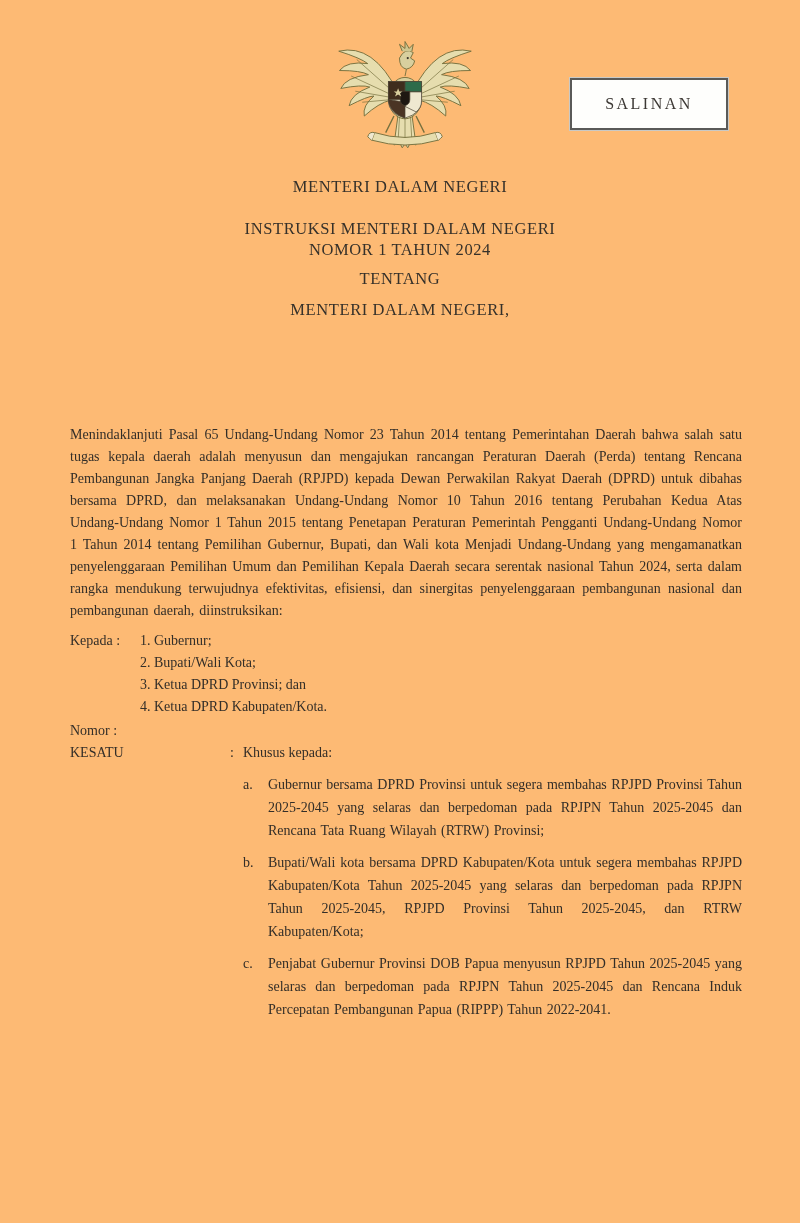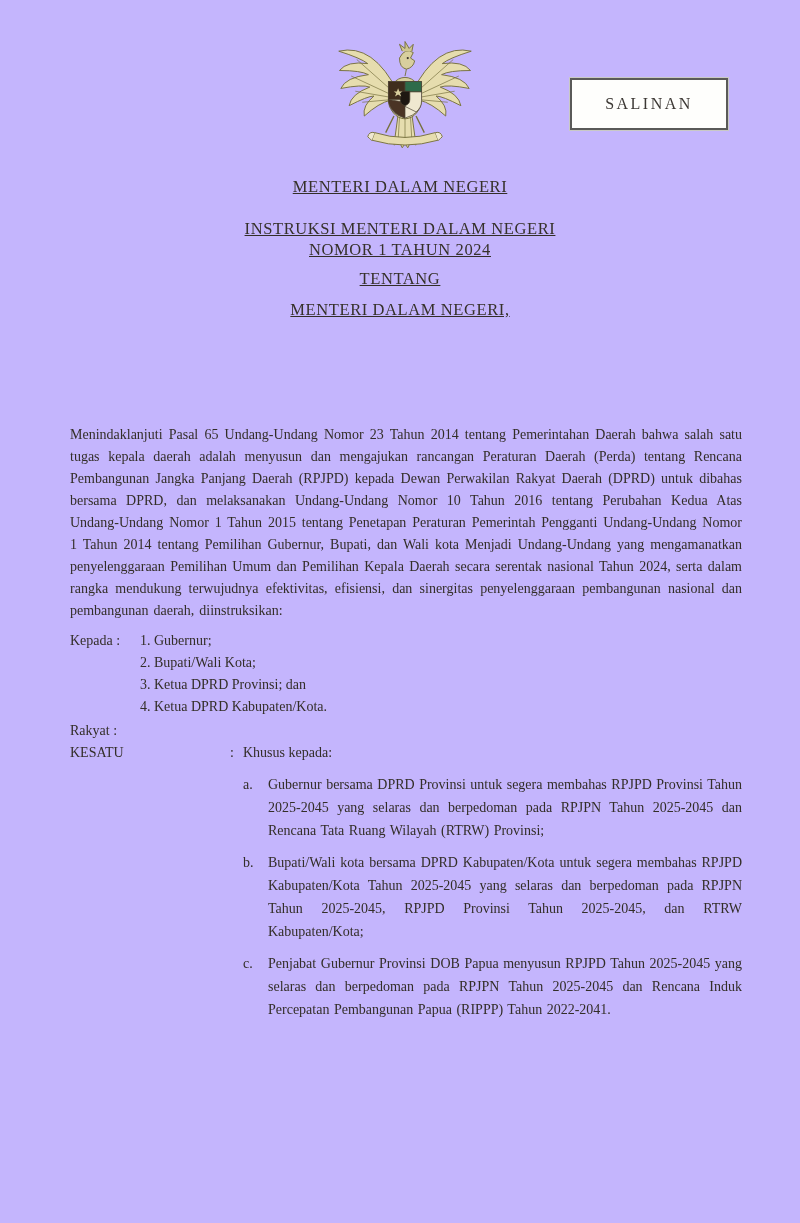--- a/index.html
+++ b/index.html
@@ -2,21 +2,21 @@
 <html><head>
 <meta charset="utf-8">
 <style>
   * { margin: 0; padding: 0; box-sizing: border-box; }
   html, body { background: #e9e9e9; }
   .page {
     position: relative;
     width: 800px;
     height: 1223px;
     margin: 0 auto;
-    background: #c4b5fd;
+    background: #fdba74;
     font-family: "Liberation Serif", "DejaVu Serif", serif;
     color: #332e28;
     overflow: hidden;
   }
   
   .emblem-wrap {
     position: absolute;
     left: 336px; top: 26px;
     width: 138px; height: 138px;
   }
@@ -24,21 +24,21 @@
     position: absolute;
     left: 570px; top: 78px;
     width: 158px; height: 52px;
     border: 2px solid #5a5a58;
     box-shadow: 0 0 0 1px #c9c9c5;
     background: #fefefc;
     display: flex; align-items: center; justify-content: center;
     font-size: 16px; letter-spacing: 2.5px; color: #3c3834;
   }
   
-  .headings { position: absolute; left: 0; top: 176px; width: 100%; text-align: center; text-decoration: underline; }
+  .headings { position: absolute; left: 0; top: 176px; width: 100%; text-align: center; }
   .h-line { font-size: 16.5px; line-height: 21px; letter-spacing: 0.6px; color: #36312a; }
   .letterhead { margin-bottom: 21px; }
   .title-block { margin-bottom: 8px; }
   .tentang-line { margin-bottom: 10px; }
   .subject-block { margin-bottom: 8px; }
   
   .content {
     position: absolute;
     left: 70px; top: 424px;
     width: 672px;
@@ -128,21 +128,21 @@
     <div class="kepada-row">
       <div class="kepada-label">Kepada :</div>
       <div class="kepada-list">
         <div class="k-item">1. Gubernur;</div>
         <div class="k-item">2. Bupati/Wali Kota;</div>
         <div class="k-item">3. Ketua DPRD Provinsi; dan</div>
         <div class="k-item">4. Ketua DPRD Kabupaten/Kota.</div>
       </div>
     </div>
 
-    <div class="untuk-line">Rakyat :</div>
+    <div class="untuk-line">Nomor :</div>
 
     <div class="dictum-row">
       <div class="dictum-label">KESATU</div>
       <div class="dictum-body">
         <div class="dictum-intro">
           <span class="d-colon">:</span>
           <span>Khusus kepada:</span>
         </div>
         <div class="dictum-items">
           <div class="d-item">

